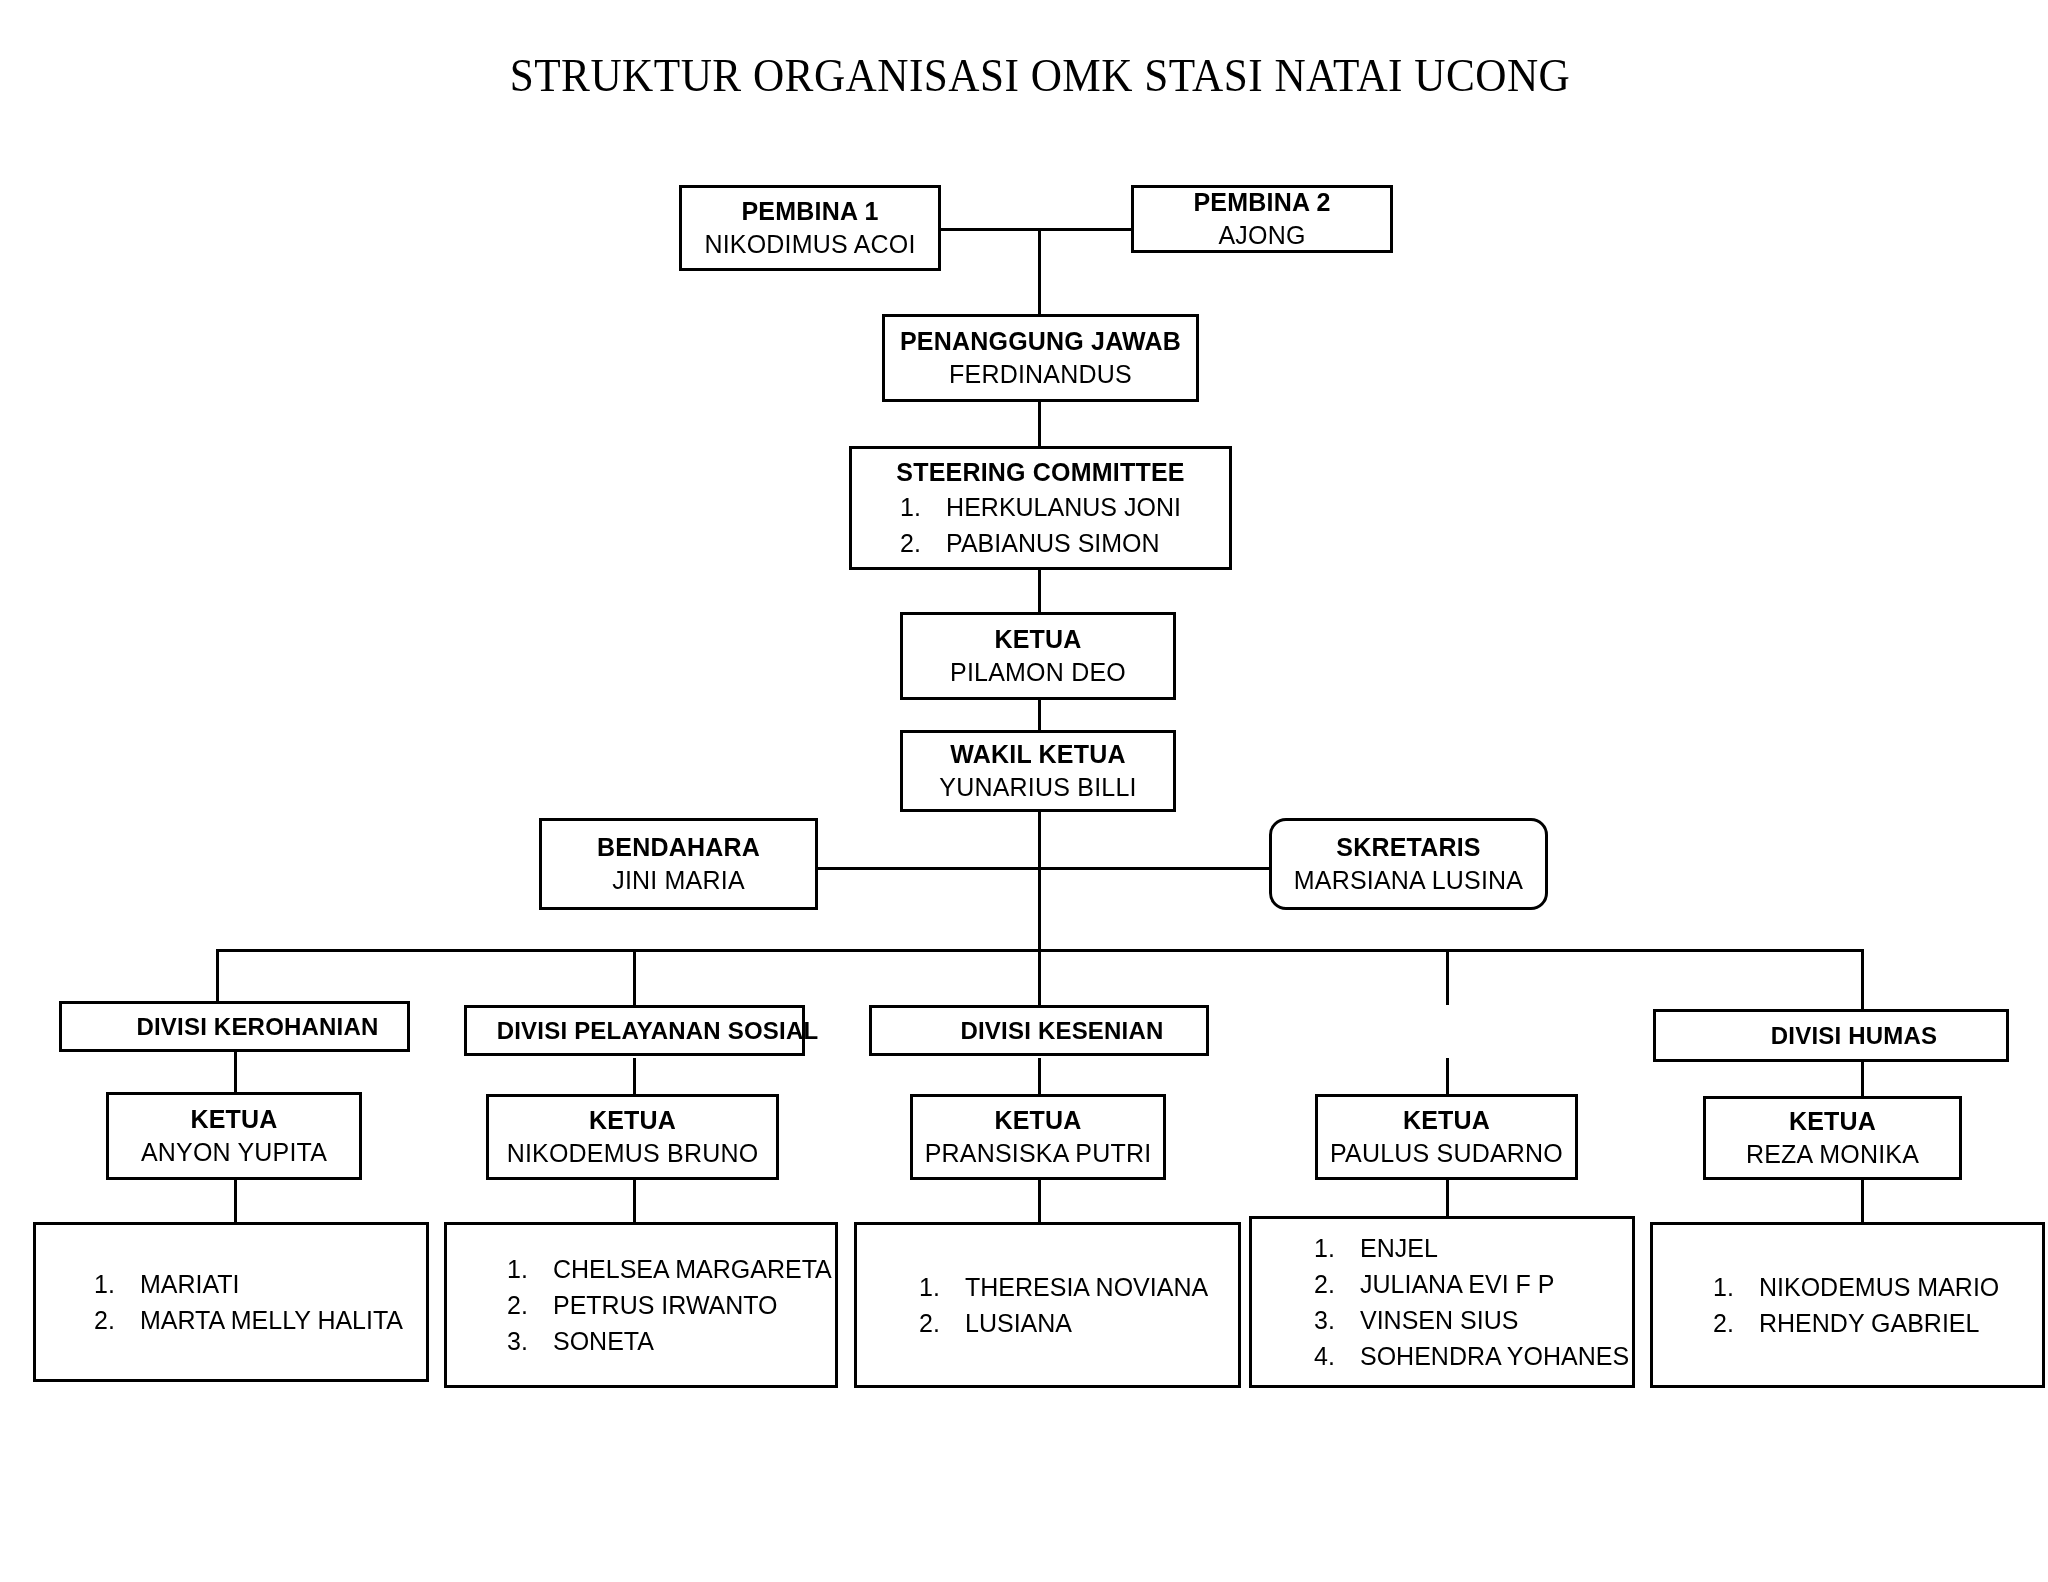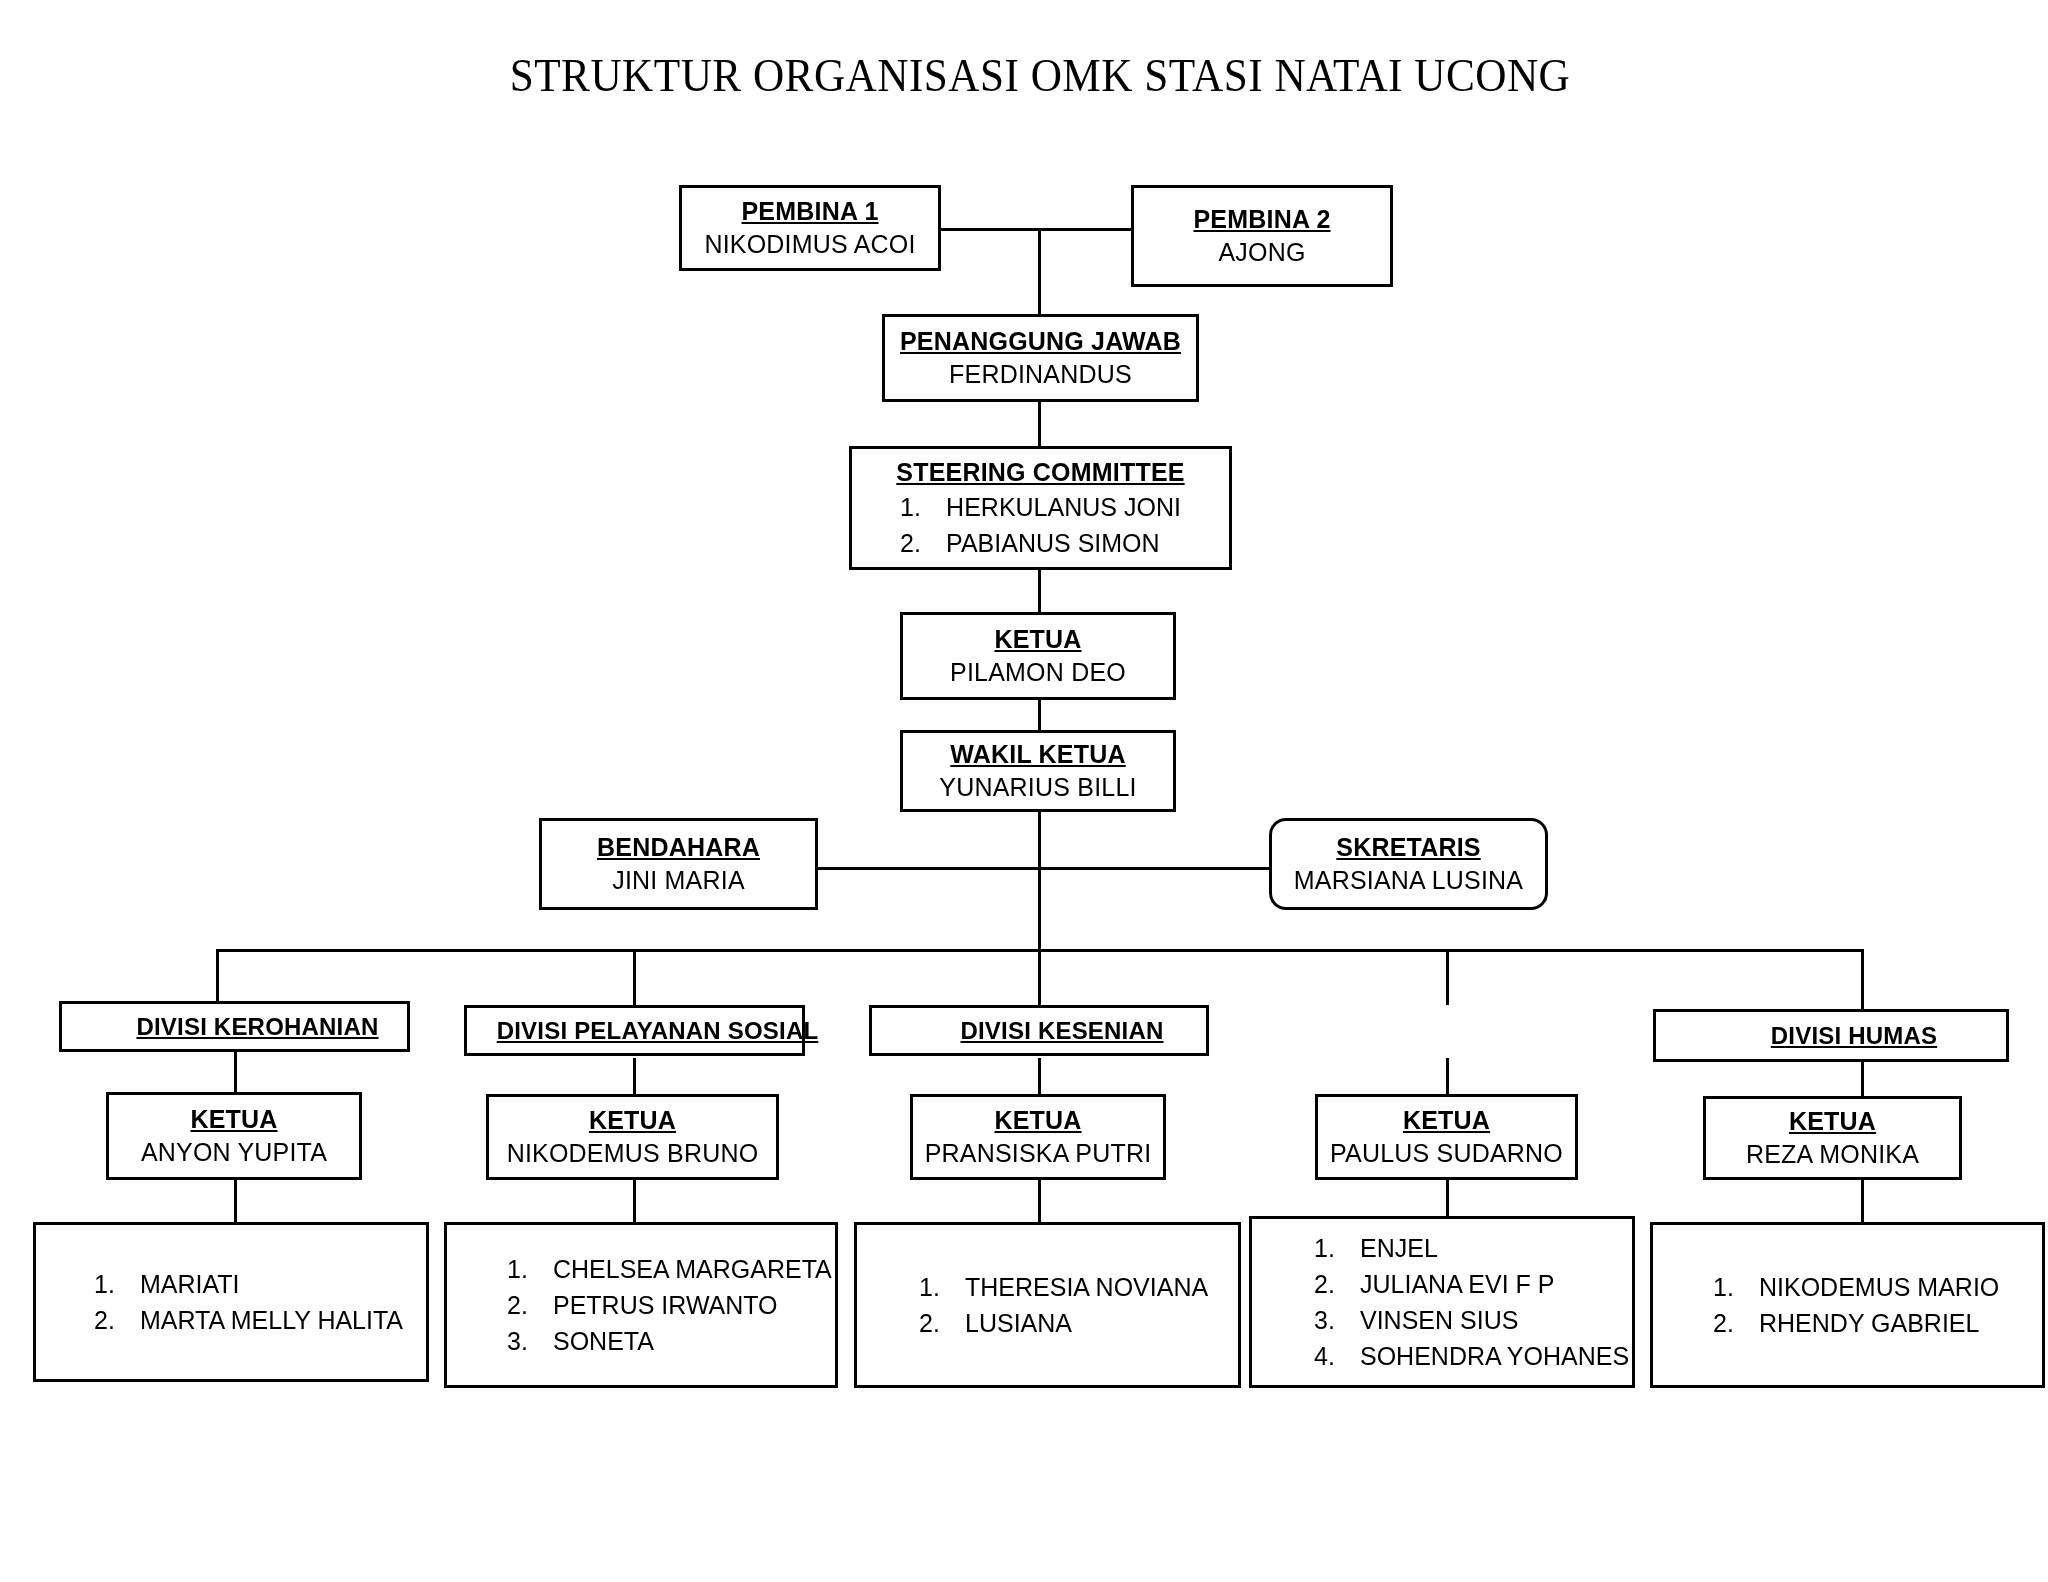--- a/index.html
+++ b/index.html
@@ -37,21 +37,20 @@
     justify-content:center;
     z-index:3;
   }
   .box .hd {
     font-weight:bold;
     font-size:25px;
     line-height:1.32;
     letter-spacing:0.2px;
     text-align:left;
     white-space:nowrap;
-    text-decoration:underline;
   }
   .box .sub {
     font-weight:400;
     font-size:25px;
     line-height:1.32;
     letter-spacing:0.2px;
     white-space:nowrap;
   }
   .box.divi { justify-content:center;padding-left:46px; }
   .box.divi .hd { font-size:24px; }
@@ -119,21 +118,21 @@
   <div class="ln vln" style="left:617px; top:1180px; height:42px;"></div>
   <div class="ln vln" style="left:1022px; top:1180px; height:42px;"></div>
   <div class="ln vln" style="left:1430px; top:1180px; height:36px;"></div>
   <div class="ln vln" style="left:1845px; top:1180px; height:42px;"></div>
 
   <div class="box" style="left:663px; top:185px; width:262px; height:86px;">
     <div class="hd">PEMBINA 1</div>
     <div class="sub">NIKODIMUS ACOI</div>
   </div>
 
-  <div class="box" style="left:1115px; top:185px; width:262px; height:102px;">
+  <div class="box" style="left:1115px; top:185px; width:262px; height:68px;">
     <div class="hd">PEMBINA 2</div>
     <div class="sub">AJONG</div>
   </div>
 
   <div class="box" style="left:866px; top:314px; width:317px; height:88px;">
     <div class="hd">PENANGGUNG JAWAB</div>
     <div class="sub">FERDINANDUS</div>
   </div>
 
   <div class="box centerlist" style="left:833px; top:446px; width:383px; height:124px;">

